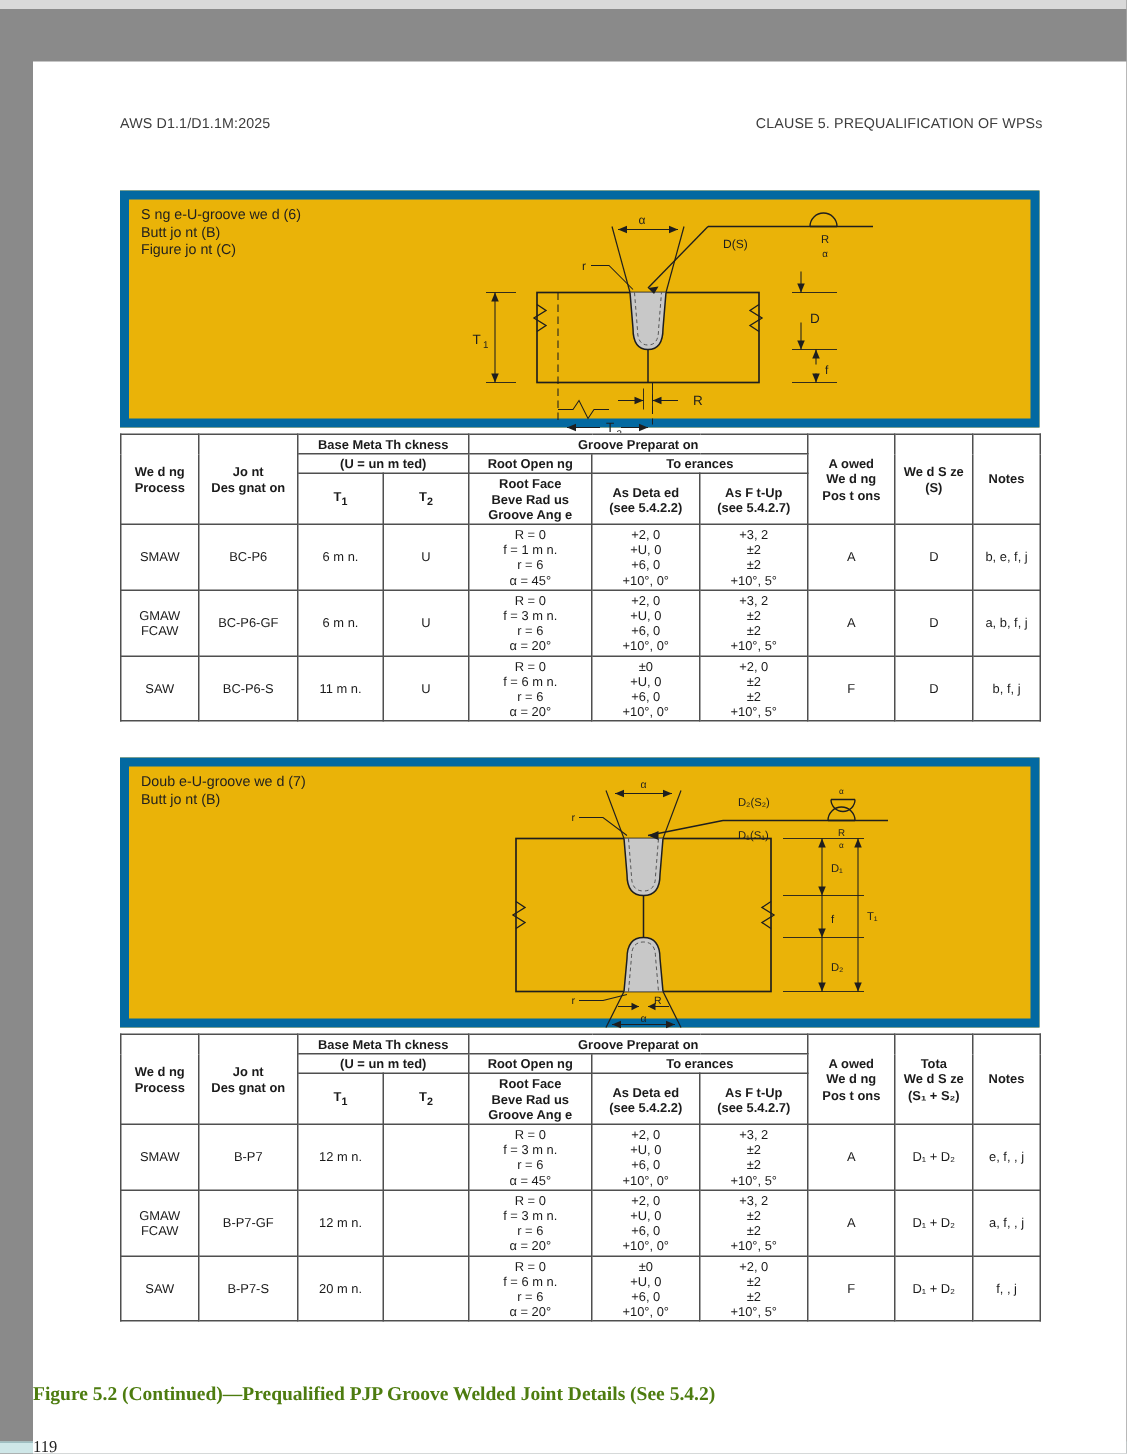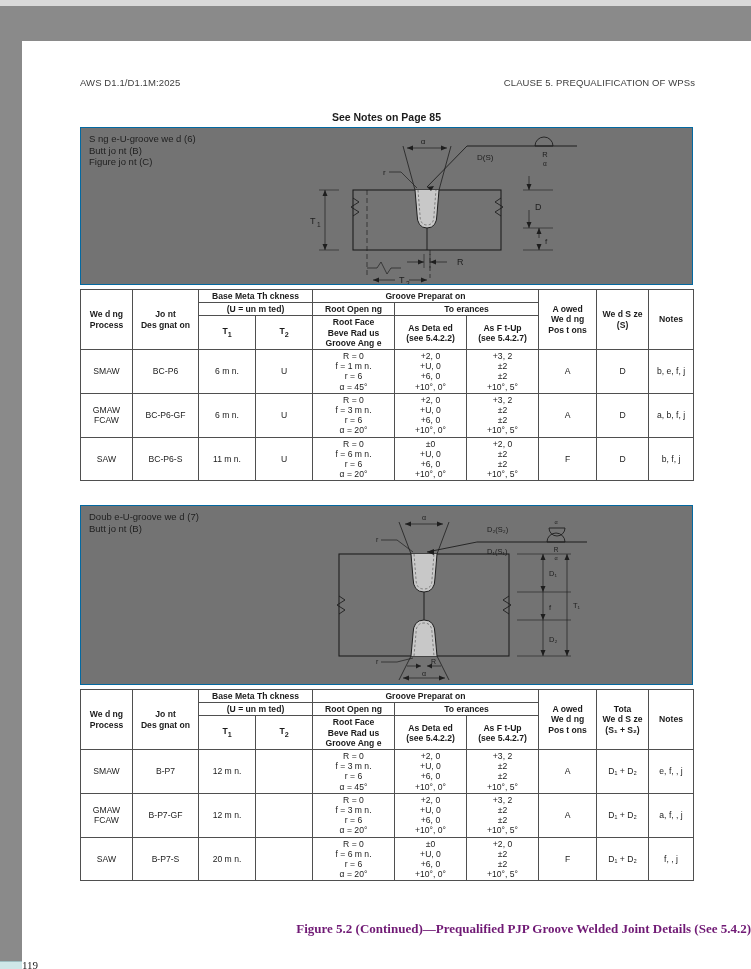--- a/index.html
+++ b/index.html
@@ -62,22 +62,22 @@
     width: 729px;
     text-align: center;
     font-size: 10.5px;
     font-weight: bold;
     color: #1c1c1c;
   }
 
   
   .panel {
     position: absolute;
-    border: 1px solid #0369a1;
-    background: #737373;
+    border: 6px solid #0369a1;
+    background: #eab308;
     box-sizing: border-box;
   }
   .fig-labels {
     position: absolute;
     left: 8px;
     top: 5px;
     font-size: 9.5px;
     line-height: 11.5px;
     color: #1f1f1f;
     white-space: nowrap;
@@ -101,26 +101,26 @@
     line-height: 10.2px;
   }
   table.spec th { font-weight: bold; }
   td.multi, th.multi { line-height: 10.4px; }
 
   
   .caption {
     position: absolute;
     left: 0;
     width: 729px;
-    text-align: right;
+    text-align: left;
     font-family: "Liberation Serif", serif;
     font-weight: bold;
     font-size: 13px;
     line-height: 16px;
-    color: #701a75;
+    color: #4d7c0f;
   }
   .folio {
     position: absolute;
     left: 0;
     width: 729px;
     text-align: left;
     font-family: "Liberation Serif", serif;
     font-size: 11px;
     color: #222;
   }
@@ -140,21 +140,20 @@
 
 <div id="viewer">
   <div id="top-strip"></div>
   <div id="bottom-strip"></div>
 
   <div id="page">
 
     <div class="runhead left">AWS D1.1/D1.1M:2025</div>
     <div class="runhead right">CLAUSE 5. PREQUALIFICATION OF WPSs</div>
 
-    <div class="notes-line">See Notes on Page 85</div>
 
     <div class="panel" style="left:58px; top:86px; width:613px; height:158px;">
       <div class="fig-labels">
         <div>S ng e-U-groove we d (6)</div>
         <div>Butt jo nt (B)</div>
         <div>Figure jo nt (C)</div>
       </div>
 
       <svg class="dgm" style="left:196px; top:4px;" width="340" height="152" viewBox="0 0 340 152">
         <g fill="none" stroke="#1e1e1e" stroke-width="0.9">

